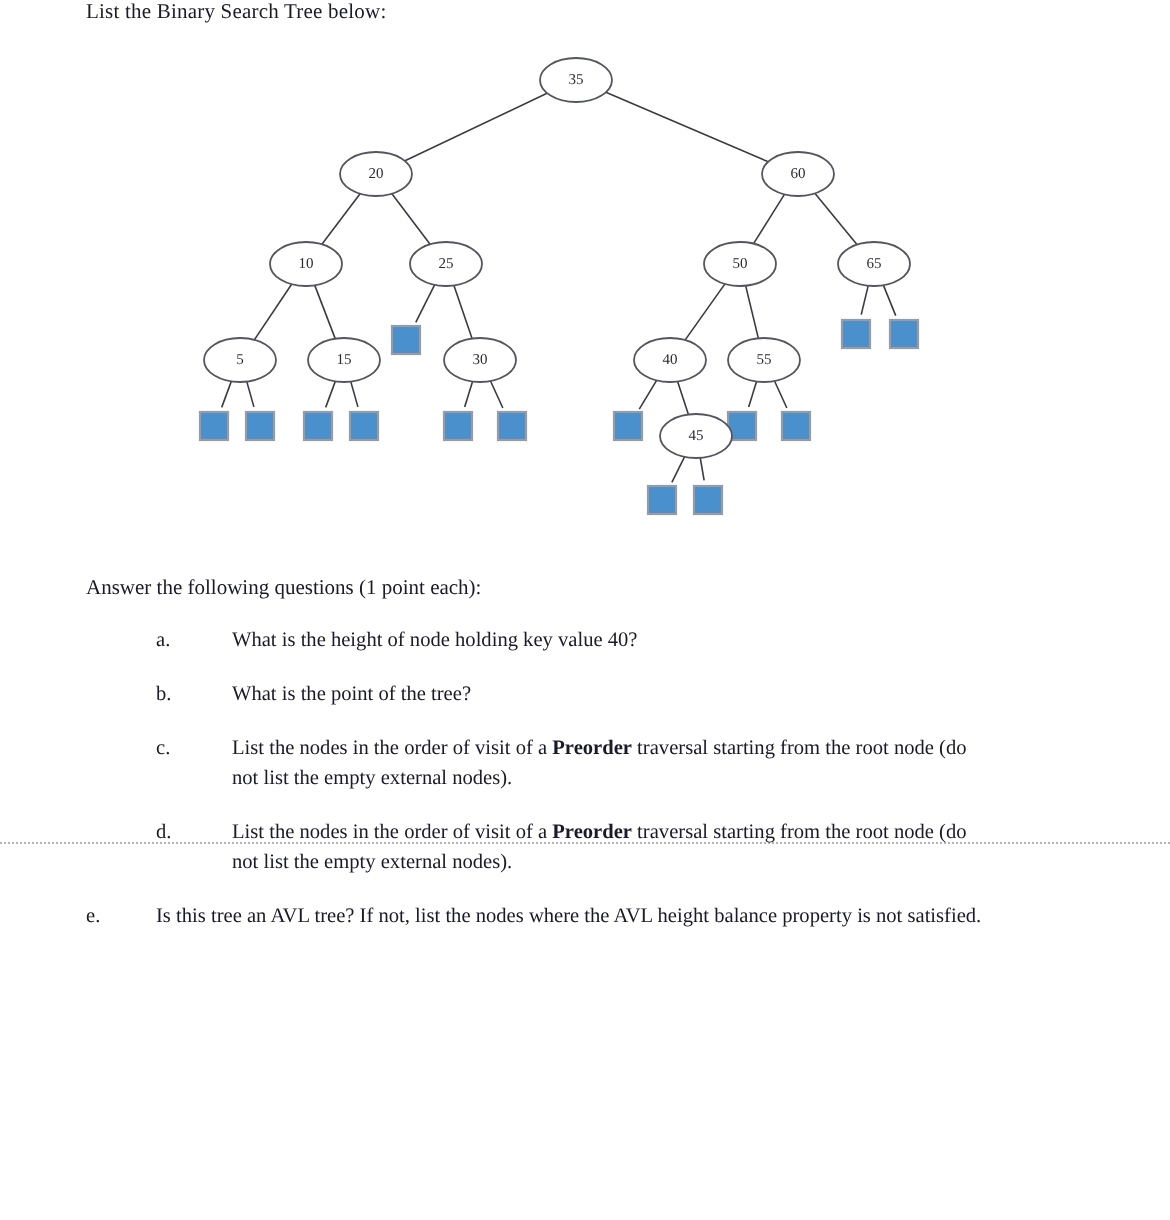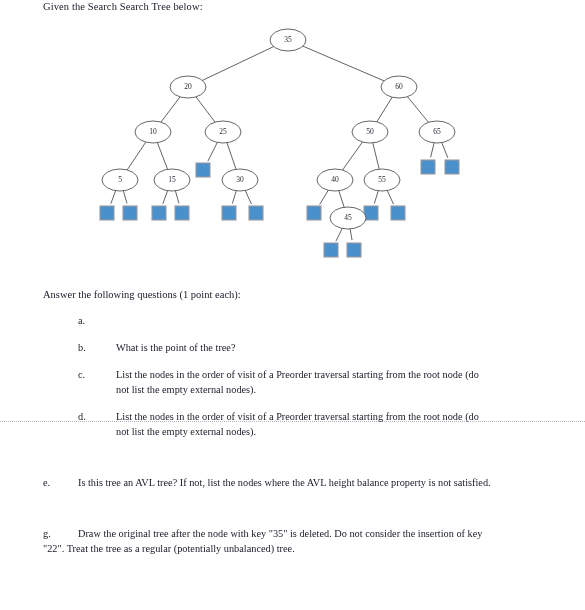--- a/index.html
+++ b/index.html
@@ -78,31 +78,30 @@
     font-size: 10.3px;
     line-height: 15px;
     padding-bottom: 12px;
   }
   .q-row.indent-hang { padding-left: 78px; }
   .q-letter {
     width: 38px;
     flex: 0 0 38px;
   }
   .q-text { flex: 1 1 auto; padding-right: 70px; }
-  .q-text b { font-weight: normal; text-align: center; }
+  .q-text b { font-weight: bold; text-align: center; }
 
   
   .q-flat {
     font-size: 10.3px;
     line-height: 15px;
     padding-bottom: 12px;
     margin-left: 43px;
     padding-right: 60px;
     text-indent: 35px;
-    margin-top: 24px;
   }
   .q-flat .q-letter-inline {
     display: inline-block;
     width: 35px;
     margin-left: -35px;
     text-indent: 0;
   }
 
   
   .page-break-rule {
@@ -110,21 +109,21 @@
     left: 0;
     top: 421px;
     width: 585px;
     height: 0;
     border-top: 1px dotted #b4b4b4;
   }
 </style>
 </head>
 <body>
 
-<div class="intro">Given the Search Search Tree below:</div>
+<div class="intro">List the Binary Search Tree below:</div>
 
 <div id="tree-figure">
   <svg id="tree-svg" width="585" height="280" viewBox="0 0 585 280">
     <g id="edge-layer">
         <line x1="278.49725113162674" y1="44.253611398224216" x2="197.50274886837323" y2="82.74638860177579" class="edge"></line>
         <line x1="297.66895347957717" y1="43.89910607928036" x2="389.33104652042283" y2="83.10089392071964" class="edge"></line>
         <line x1="181.55362355809334" y1="94.89352217376326" x2="159.44637644190666" y2="124.10647782623674" class="edge"></line>
         <line x1="194.44637644190666" y1="94.89352217376326" x2="216.55362355809334" y2="124.10647782623674" class="edge"></line>
         <line x1="393.3121359958664" y1="95.40571035093633" x2="375.6878640041336" y2="123.59428964906367" class="edge"></line>
         <line x1="405.7743985871759" y1="94.640299158469" x2="430.2256014128241" y2="124.359700841531" class="edge"></line>
@@ -222,29 +221,29 @@
   </svg>
 </div>
 
 <div class="page-break-rule"></div>
 
 <div class="q-block">
   <div class="q-heading">Answer the following questions (1 point each):</div>
   <div id="questions-list">
       <div class="q-row indent-hang">
         <div class="q-letter">a.</div>
+        <div class="q-text"><span>What is the height of node holding key value 40?</span></div>
       </div>
       <div class="q-row indent-hang">
         <div class="q-letter">b.</div>
         <div class="q-text"><span>What is the point of the tree?</span></div>
       </div>
       <div class="q-row indent-hang">
         <div class="q-letter">c.</div>
         <div class="q-text"><span>List the nodes in the order of visit of a </span><b>Preorder</b><span> traversal starting from the root node (do not list the empty external nodes).</span></div>
       </div>
       <div class="q-row indent-hang">
         <div class="q-letter">d.</div>
         <div class="q-text"><span>List the nodes in the order of visit of a </span><b>Preorder</b><span> traversal starting from the root node (do not list the empty external nodes).</span></div>
       </div>
       <div class="q-flat"><span class="q-letter-inline">e.</span><span>Is this tree an AVL tree? If not, list the nodes where the AVL height balance property is not satisfied.</span></div>
-      <div class="q-flat"><span class="q-letter-inline">g.</span><span>Draw the original tree after the node with key "35" is deleted. Do not consider the insertion of key "22". Treat the tree as a regular (potentially unbalanced) tree.</span></div>
     </div>
 </div>
 
 </body></html>

